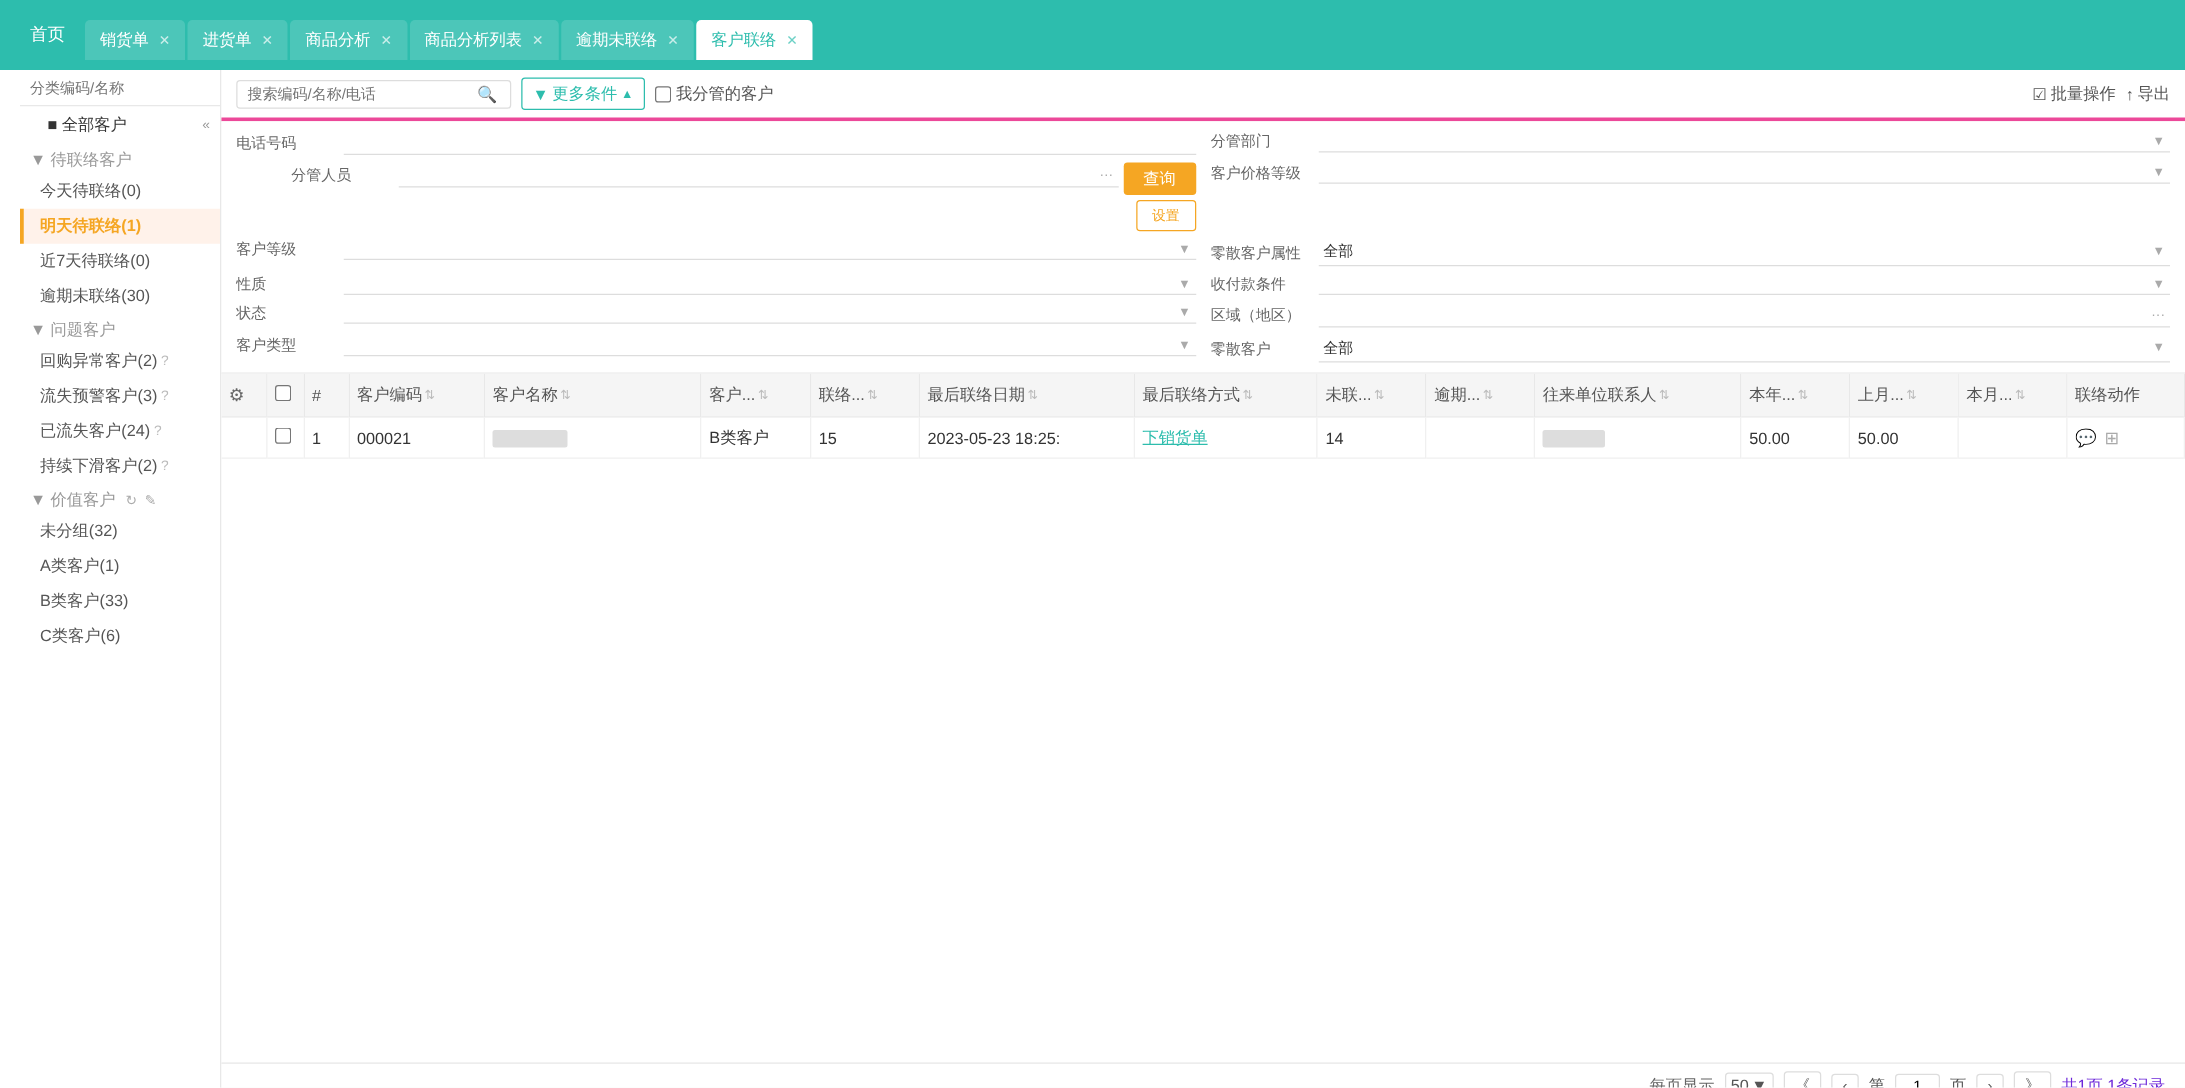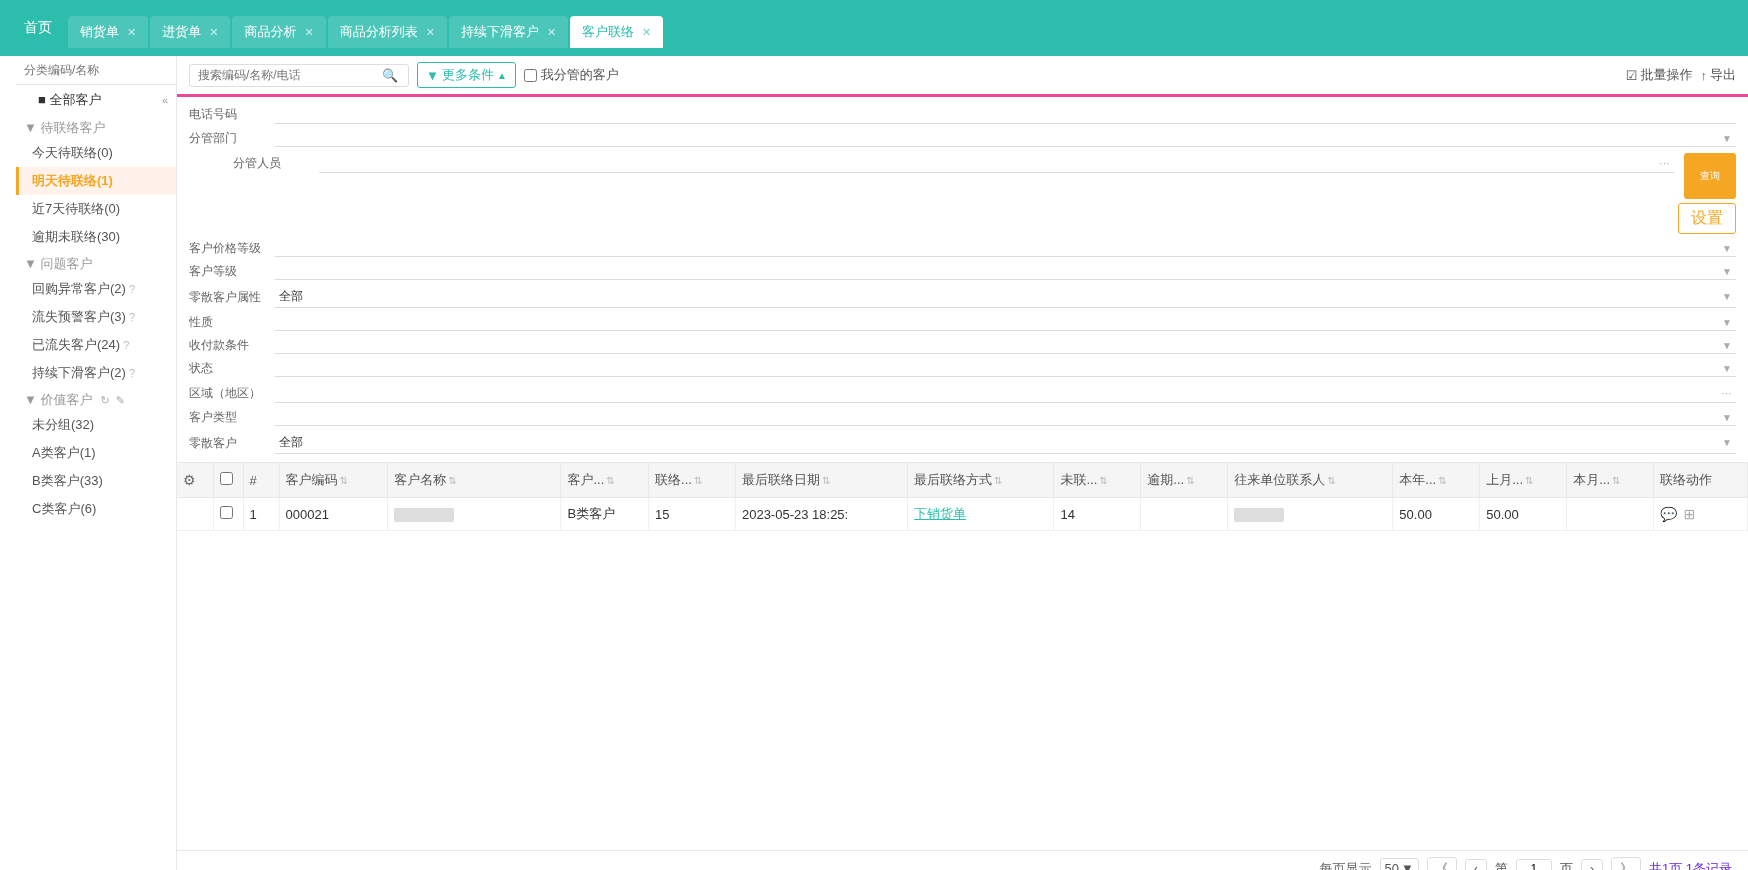--- a/index.html
+++ b/index.html
@@ -46,22 +46,22 @@
 
     
     .filter-panel { background: #fff; border-bottom: 1px solid #e8e8e8; padding: 8px 12px; display: grid; grid-template-columns: repeat(3, 1fr); gap: 6px 12px; }
     .filter-row { display: flex; align-items: center; gap: 6px; }
     .filter-label { color: #666; font-size: 12px; white-space: nowrap; width: 80px; flex-shrink: 0; }
     .filter-input { flex: 1; border: none; border-bottom: 1px solid #ddd; outline: none; font-size: 12px; padding: 2px 4px; color: #333; }
     .filter-select { flex: 1; display: flex; align-items: center; border-bottom: 1px solid #ddd; padding: 2px 4px; cursor: pointer; justify-content: space-between; }
     .filter-select-val { font-size: 12px; color: #333; }
     .filter-select-arrow { color: #aaa; font-size: 10px; }
     .filter-more-btn { color: #aaa; font-size: 11px; cursor: pointer; }
-    .query-btn { background: #f5a623; color: #fff; border: none; border-radius: 3px; padding: 16px 16px; cursor: pointer; font-size: 10px; font-family: Liberation Serif, serif; }
-    .settings-btn { background: #fff; color: #f5a623; border: 1px solid #f5a623; border-radius: 3px; padding: 4px 12px; cursor: pointer; font-size: 16px; }
+    .query-btn { background: #f5a623; color: #fff; border: none; border-radius: 3px; padding: 4px 16px; cursor: pointer; font-size: 13px; font-family: Liberation Serif, serif; }
+    .settings-btn { background: #fff; color: #f5a623; border: 1px solid #f5a623; border-radius: 3px; padding: 4px 12px; cursor: pointer; font-size: 11px; }
     .filter-action-col { display: flex; flex-direction: column; gap: 4px; align-items: flex-end; justify-content: center; }
 
     
     .table-wrap { flex: 1; overflow: auto; background: #fff; margin: 0; }
     table { width: 100%; border-collapse: collapse; font-size: 12px; }
     thead tr { background: #f5f5f5; border-bottom: 1px solid #e8e8e8; }
     thead th { padding: 8px 6px; text-align: left; color: #555; font-weight: normal; white-space: nowrap; border-right: 1px solid #e8e8e8; position: sticky; top: 0; background: #f5f5f5; z-index: 1; cursor: pointer; }
     thead th .th-inner { display: flex; align-items: center; gap: 2px; }
     thead th .sort-icon { color: #bbb; font-size: 10px; }
     tbody tr { border-bottom: 1px solid #f0f0f0; }
@@ -100,21 +100,21 @@
   </div>
   <div class="nav-tab">
     <span>商品分析</span>
     <span class="close-x">✕</span>
   </div>
   <div class="nav-tab">
     <span>商品分析列表</span>
     <span class="close-x">✕</span>
   </div>
   <div class="nav-tab">
-    <span>持续下滑客户</span>
+    <span>逾期未联络</span>
     <span class="close-x">✕</span>
   </div>
   <div class="nav-tab active">
     <span>客户联络</span>
     <span class="close-x">✕</span>
   </div>
 </div>
 
 <div class="main-layout">
 
@@ -204,21 +204,21 @@
           <span>☑</span>
           <span>批量操作</span>
         </div>
         <div class="export-btn">
           <span>↑</span>
           <span>导出</span>
         </div>
       </div>
     </div>
 
-    <div class="filter-panel" style="grid-template-columns: 1fr; align-items: start;">
+    <div class="filter-panel" style="grid-template-columns: 1fr 1fr; align-items: start;">
 
       <div class="filter-row">
         <span class="filter-label">电话号码</span>
         <input class="filter-input" type="text" style="">
       </div>
       <div class="filter-row">
         <span class="filter-label">分管部门</span>
         <div class="filter-select">
           <span class="filter-select-val"></span>
           <span class="filter-select-arrow">▼</span>

